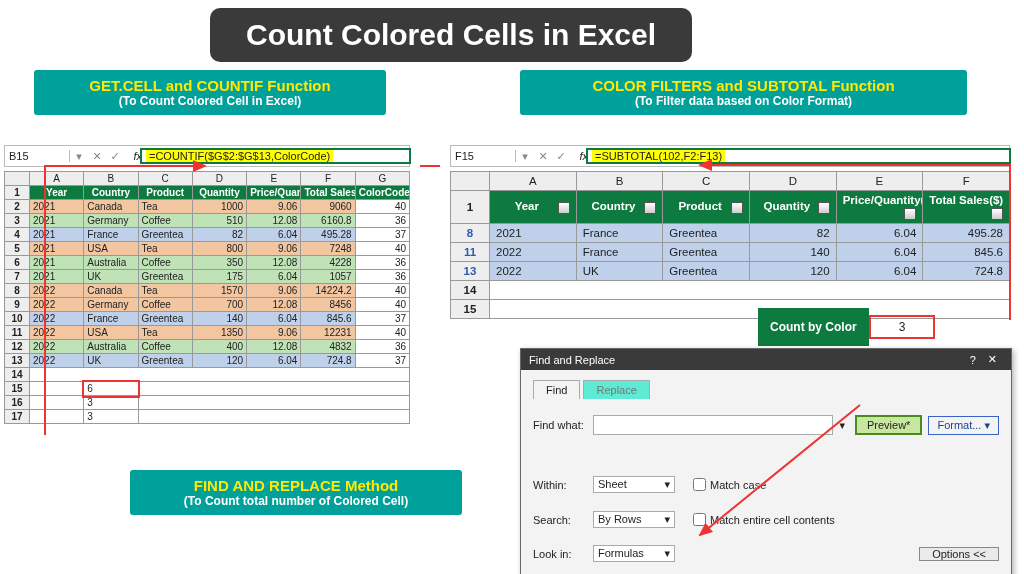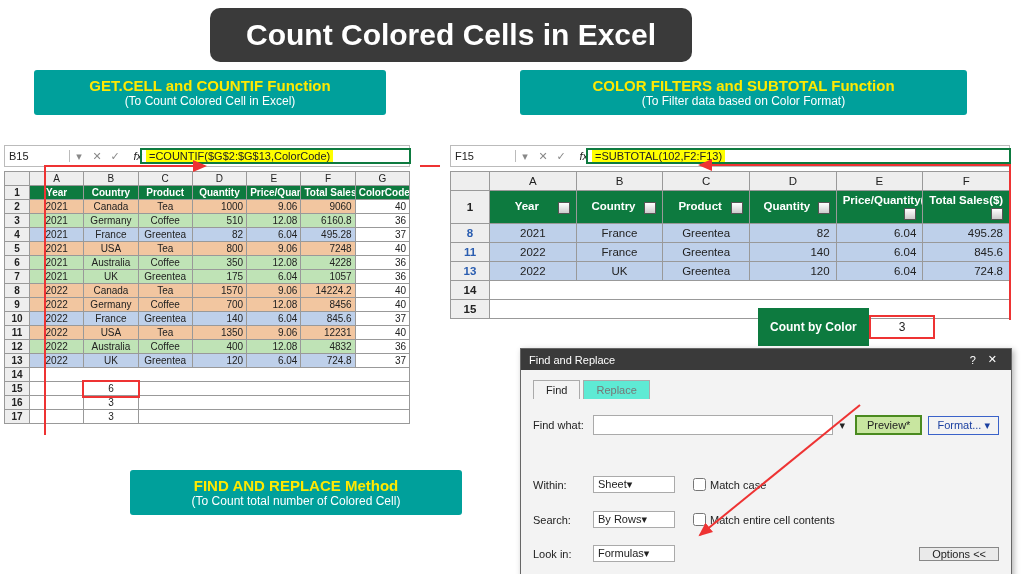--- a/index.html
+++ b/index.html
@@ -1,37 +1,37 @@
 <!DOCTYPE html>
 <html><head>
 <meta charset="utf-8">
 <style>
   body{margin:0;background:#fff;font-family:"Segoe UI",Arial,sans-serif;font-size:11px;color:#222;width:1024px;height:574px;overflow:hidden;position:relative}
   .title{position:absolute;left:210px;top:8px;background:#3a3a3a;color:#fff;font-weight:800;font-size:30px;padding:10px 36px;border-radius:10px}
   .banner{position:absolute;background:#00a09b;color:#fff;text-align:center;padding:7px 26px;border-radius:3px}
   .banner .t1{font-weight:800;font-size:15px;color:#ffe900}
-  .banner .t2{font-weight:400;font-size:12px}
+  .banner .t2{font-weight:700;font-size:12px}
   .b1{left:34px;top:70px;width:300px}
   .b2{left:520px;top:70px;width:395px}
   .b3{left:130px;top:470px;width:280px}
   
   .sheet1{position:absolute;left:4px;top:145px;width:406px}
   .fbar{display:flex;align-items:center;height:20px;border:1px solid #bbb;font-size:11px;background:#fff}
   .nb{width:56px;border-right:1px solid #bbb;padding:0 4px;background:#fff}
   .icn{width:18px;text-align:center;color:#888}
   .fx{width:18px;text-align:right;font-style:italic}
   .formula{flex:1;padding:0 4px}
   .formula em{background:#ffff00;font-style:normal;display:inline-block;padding:0 3px}
   .hlx{outline:2px solid #0d7a3f}
   table{border-collapse:collapse;width:100%;margin-top:4px;table-layout:fixed}
   th,td{border:1px solid #999;padding:1px 3px;font-size:10px;text-align:right;white-space:nowrap;overflow:hidden}
   .rh{background:#eee;text-align:center;width:18px}
   .ch{background:#eee;text-align:center;font-weight:400}
   .hdr{background:#0d7a3f;color:#fff;font-weight:700;text-align:center}
-  .ctr{text-align:center}
+  .ctr{text-align:left}
   .sal{background:#f2c6a0}
   .grn{background:#bfe3b6}
   .blu{background:#bed0ea}
   .sel{outline:2px solid #e33;background:#fff}
   
   .sheet2{position:absolute;left:450px;top:145px;width:560px}
   .sheet2 th,.sheet2 td{font-size:11.5px;padding:3px 6px}
   .filter{display:inline-block;width:10px;height:10px;border:1px solid #555;float:right;margin-top:2px;background:linear-gradient(#fff,#ccc)}
   .countbox{position:absolute;left:758px;top:308px;display:flex;align-items:center}
   .countlbl{background:#0d7a3f;color:#fff;font-weight:700;padding:12px 12px;font-size:12px}
@@ -40,21 +40,21 @@
   .dlg{position:absolute;left:520px;top:348px;width:490px;background:#f3f3f3;border:1px solid #666;box-shadow:2px 2px 6px rgba(0,0,0,.3);font-size:11px}
   .dlgtitle{background:#3a3a3a;color:#fff;padding:4px 8px;display:flex;align-items:center}
   .dlgtitle .sp{flex:1}
   .dlgtitle .x{padding:0 6px;cursor:pointer}
   .dlgbody{padding:10px 12px}
   .tabs{margin-bottom:8px}
   .tab{display:inline-block;border:1px solid #aaa;border-bottom:none;padding:3px 12px;background:#f3f3f3}
   .tab.inactive{background:#5eead4;color:#777}
   .row{display:flex;align-items:center;margin:16px 0}
   .lab{width:60px}
-  .sel2{border:1px solid #aaa;background:#fff;padding:1px 4px;width:72px;display:flex;}
+  .sel2{border:1px solid #aaa;background:#fff;padding:1px 4px;width:72px;display:flex;justify-content:space-between}
   .input{border:1px solid #aaa;background:#fff;height:18px;flex:1;margin-right:6px}
   .btn{border:1px solid #888;background:#eaeaea;padding:0 12px;font-size:11px;cursor:pointer}
   .prev{background:#c8e6a0;border:2px solid #4a8a1f;padding:2px 10px;margin-right:6px}
   .fmt{border:1px solid #3a62c9;color:#1a3fa0;padding:2px 8px}
   .cb{margin-right:4px}
   .btnrow{display:flex;justify-content:flex-end;gap:8px;margin-top:14px}
   .findall{outline:2px solid #0d7a3f}
   svg.arrow{position:absolute;pointer-events:none}
 </style>
 </head>

